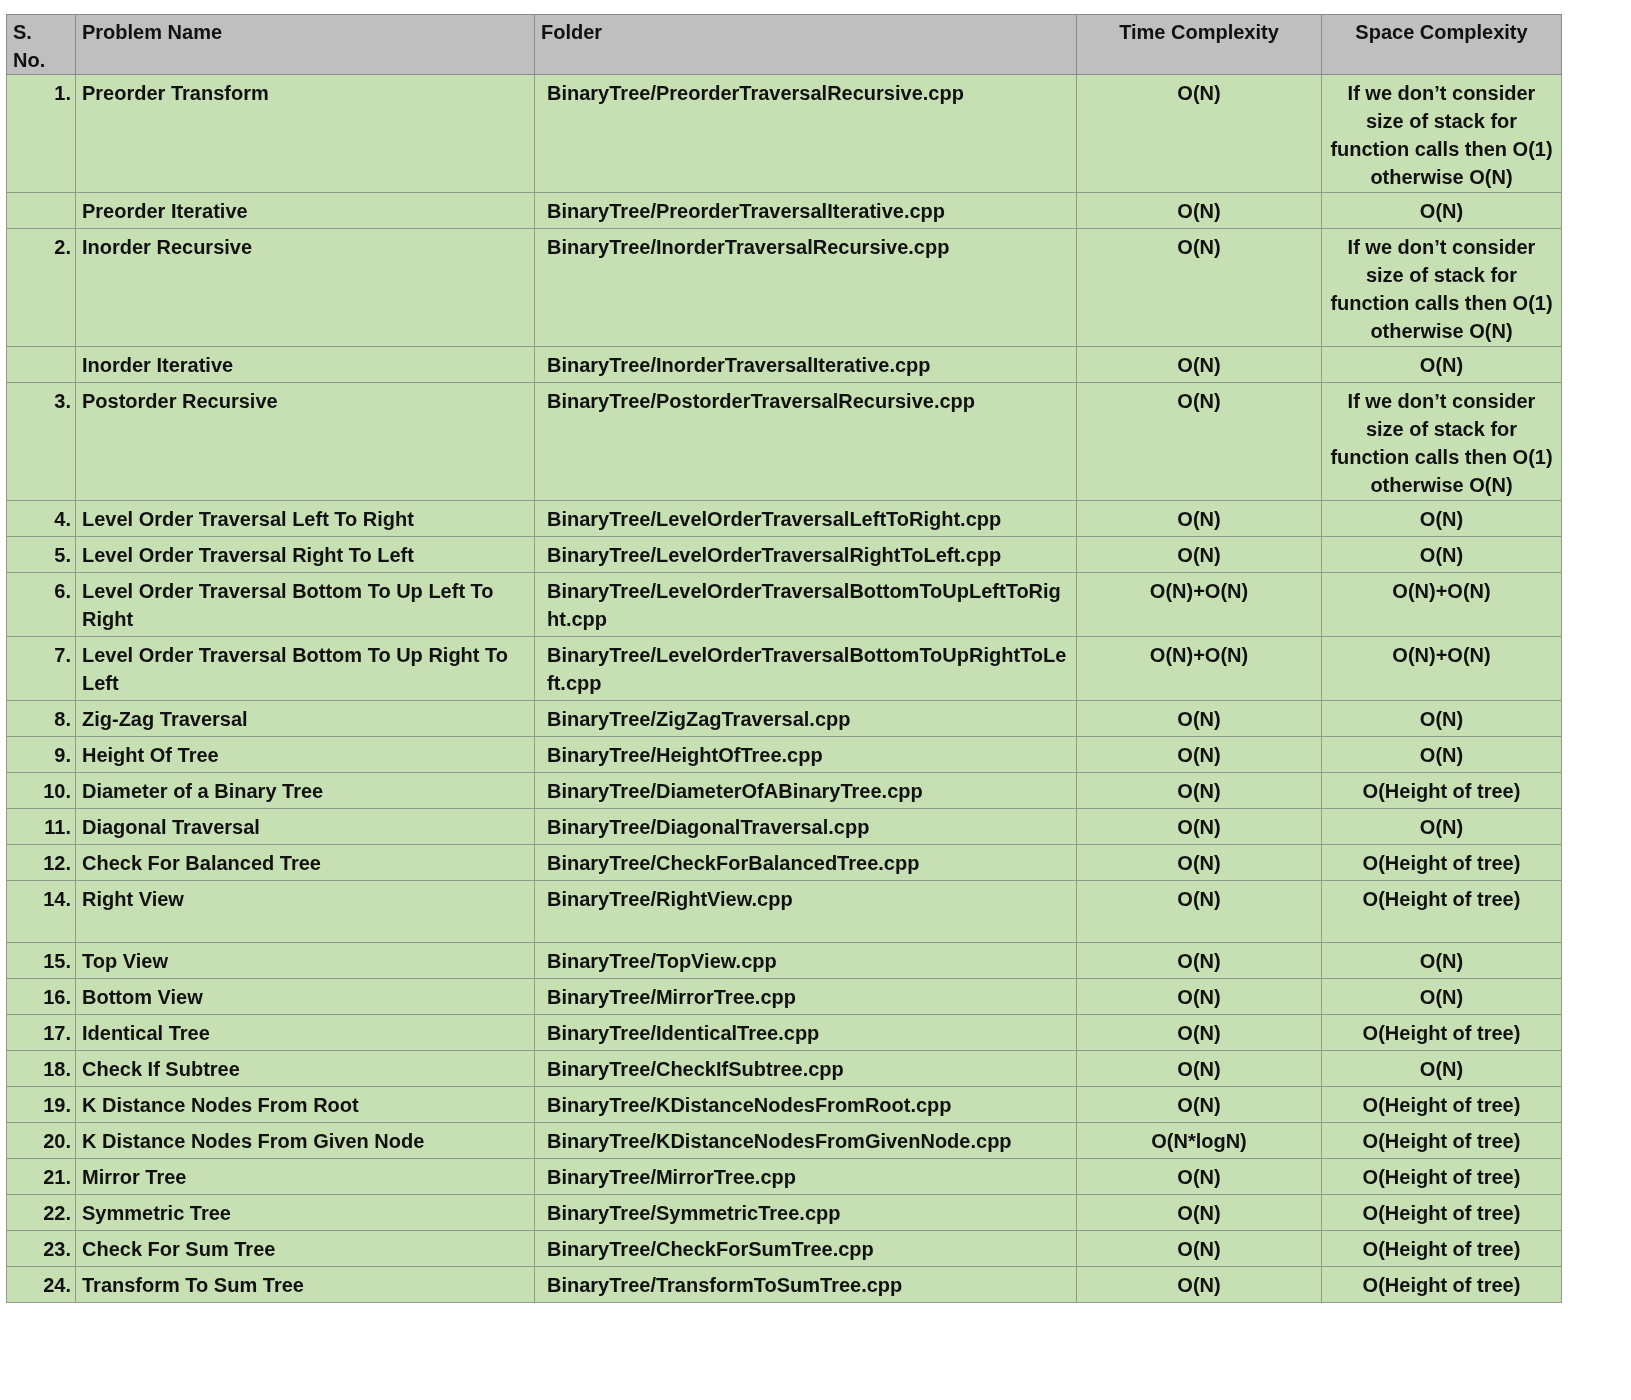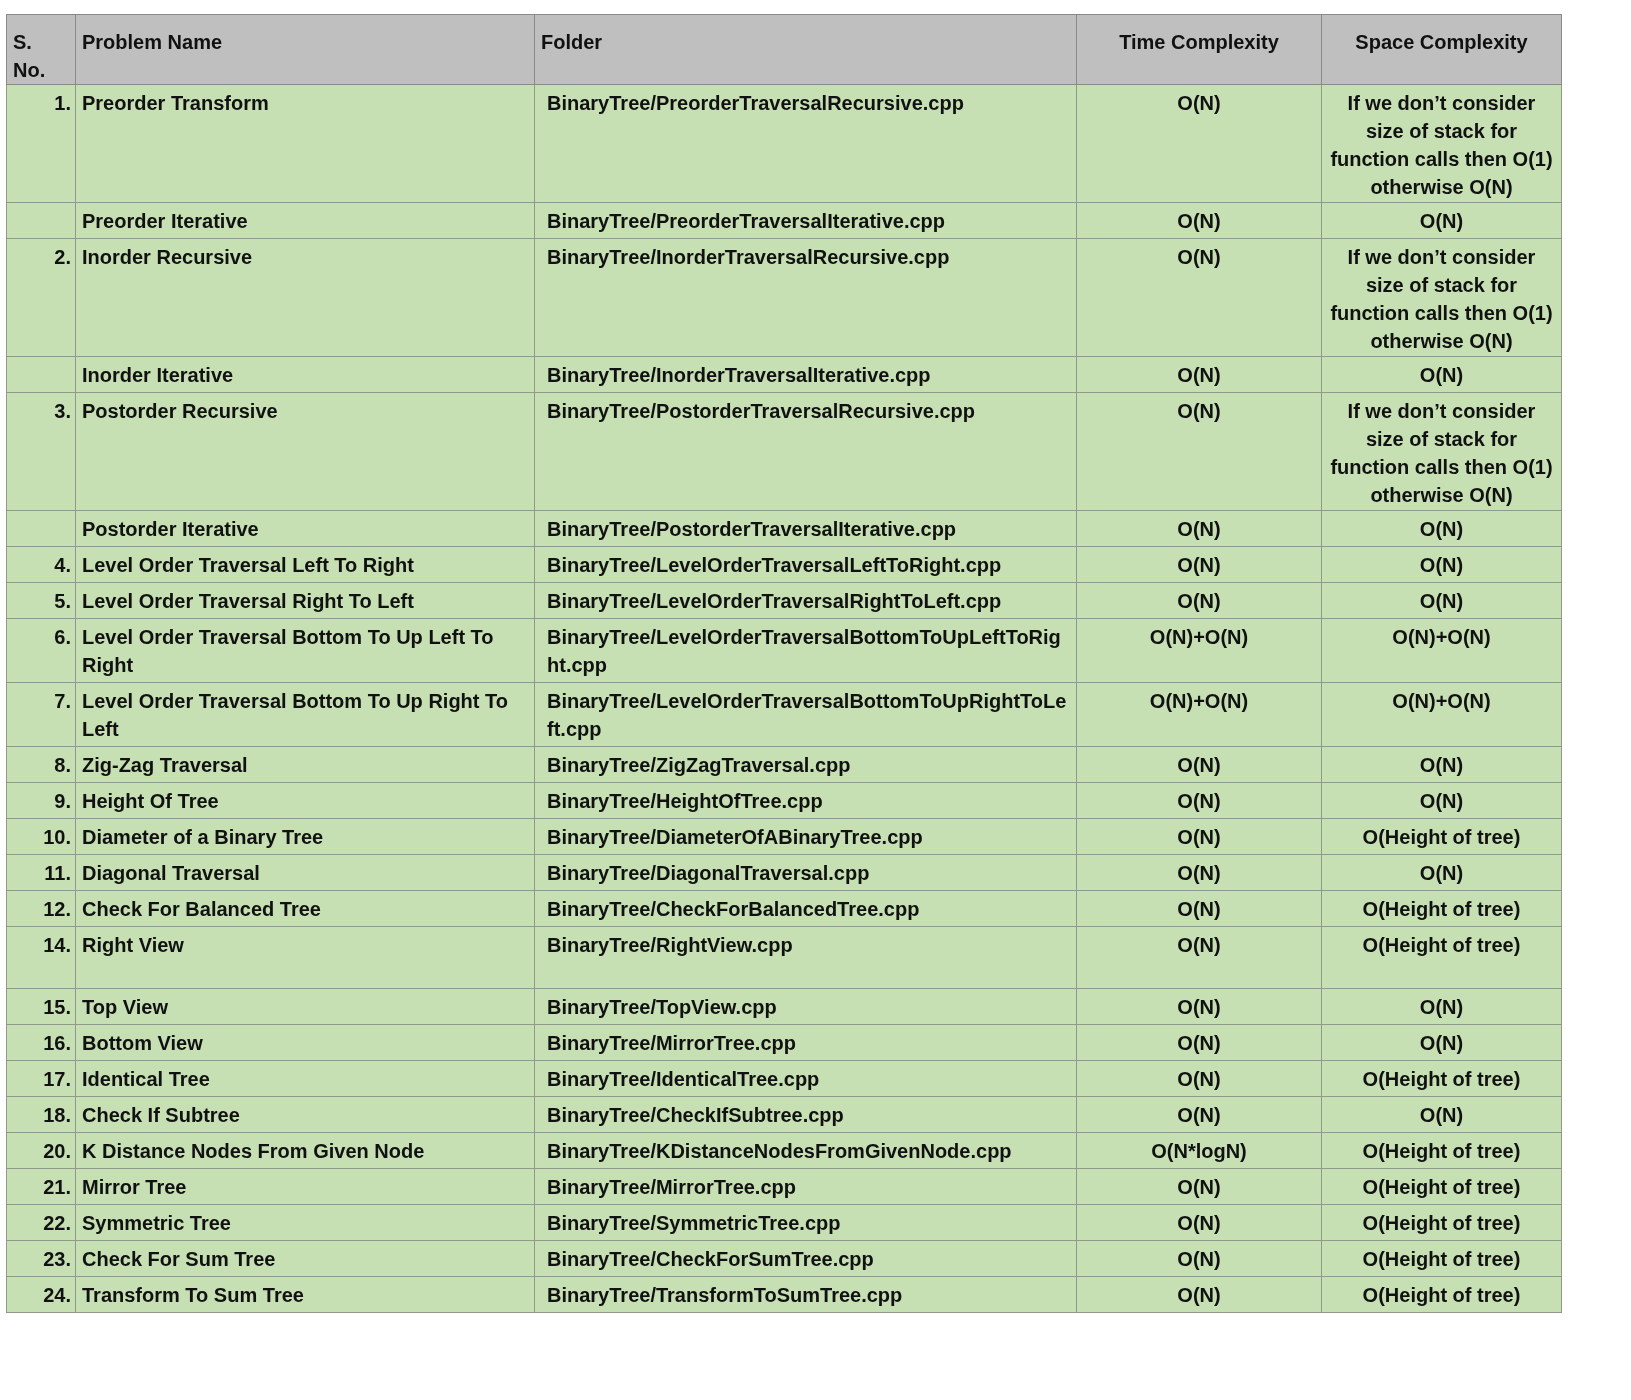--- a/index.html
+++ b/index.html
@@ -18,21 +18,21 @@
       padding: 4px 6px 0 6px;
       vertical-align: top;
       line-height: 28px;
       overflow: hidden;
     }
     th {
       background: #bfbfbf;
       font-weight: bold;
       text-align: left;
       height: 30px;
-      padding-top: 13px;
+      padding-top: 3px;
       border-color: #8a8a8a;
     }
     td { background: #c6e0b4; }
     th.c-time, th.c-space, td.c-time, td.c-space { text-align: center; }
     td.c-sno { text-align: right; padding-right: 4px; }
     th.c-sno { text-align: left; }
     td.c-folder { word-break: break-all; padding-left: 12px; }
     tr.h1 td { height: 31px; }
     tr.h2 td { height: 59px; }
     tr.h4 td { height: 113px; }
@@ -89,27 +89,20 @@
           <td class="c-space">O(N)</td>
         </tr>
         <tr class="h4">
           <td class="c-sno">3.</td>
           <td class="c-problem">Postorder Recursive</td>
           <td class="c-folder">BinaryTree/PostorderTraversalRecursive.cpp</td>
           <td class="c-time">O(N)</td>
           <td class="c-space">If we don’t consider size of stack for function calls then O(1) otherwise O(N)</td>
         </tr>
         <tr class="h1">
-          <td class="c-sno"></td>
-          <td class="c-problem">Postorder Iterative</td>
-          <td class="c-folder">BinaryTree/PostorderTraversalIterative.cpp</td>
-          <td class="c-time">O(N)</td>
-          <td class="c-space">O(N)</td>
-        </tr>
-        <tr class="h1">
           <td class="c-sno">4.</td>
           <td class="c-problem">Level Order Traversal Left To Right</td>
           <td class="c-folder">BinaryTree/LevelOrderTraversalLeftToRight.cpp</td>
           <td class="c-time">O(N)</td>
           <td class="c-space">O(N)</td>
         </tr>
         <tr class="h1">
           <td class="c-sno">5.</td>
           <td class="c-problem">Level Order Traversal Right To Left</td>
           <td class="c-folder">BinaryTree/LevelOrderTraversalRightToLeft.cpp</td>
@@ -194,20 +187,27 @@
           <td class="c-space">O(Height of tree)</td>
         </tr>
         <tr class="h1">
           <td class="c-sno">18.</td>
           <td class="c-problem">Check If Subtree</td>
           <td class="c-folder">BinaryTree/CheckIfSubtree.cpp</td>
           <td class="c-time">O(N)</td>
           <td class="c-space">O(N)</td>
         </tr>
         <tr class="h1">
+          <td class="c-sno">19.</td>
+          <td class="c-problem">K Distance Nodes From Root</td>
+          <td class="c-folder">BinaryTree/KDistanceNodesFromRoot.cpp</td>
+          <td class="c-time">O(N)</td>
+          <td class="c-space">O(Height of tree)</td>
+        </tr>
+        <tr class="h1">
           <td class="c-sno">20.</td>
           <td class="c-problem">K Distance Nodes From Given Node</td>
           <td class="c-folder">BinaryTree/KDistanceNodesFromGivenNode.cpp</td>
           <td class="c-time">O(N*logN)</td>
           <td class="c-space">O(Height of tree)</td>
         </tr>
         <tr class="h1">
           <td class="c-sno">21.</td>
           <td class="c-problem">Mirror Tree</td>
           <td class="c-folder">BinaryTree/MirrorTree.cpp</td>

